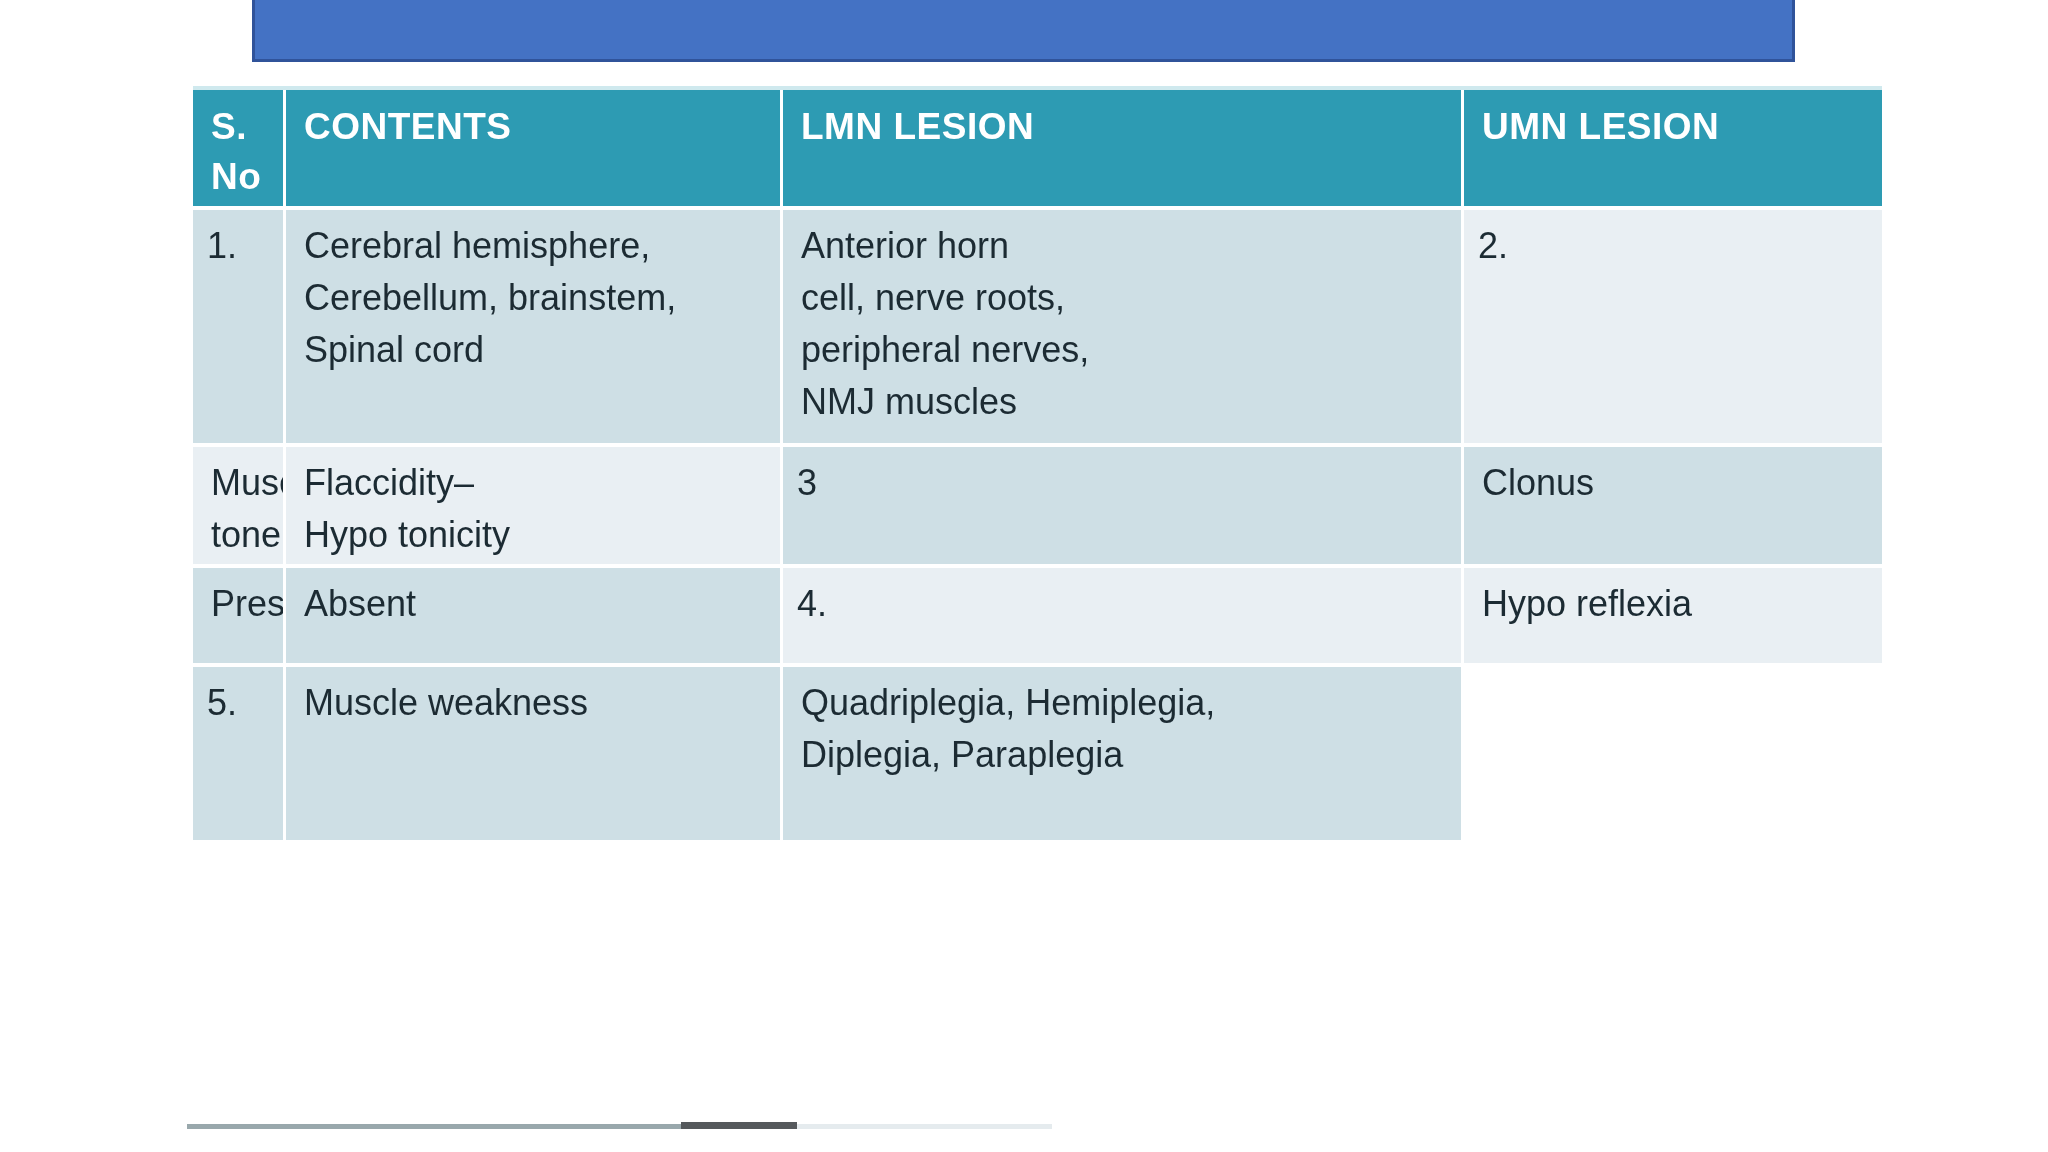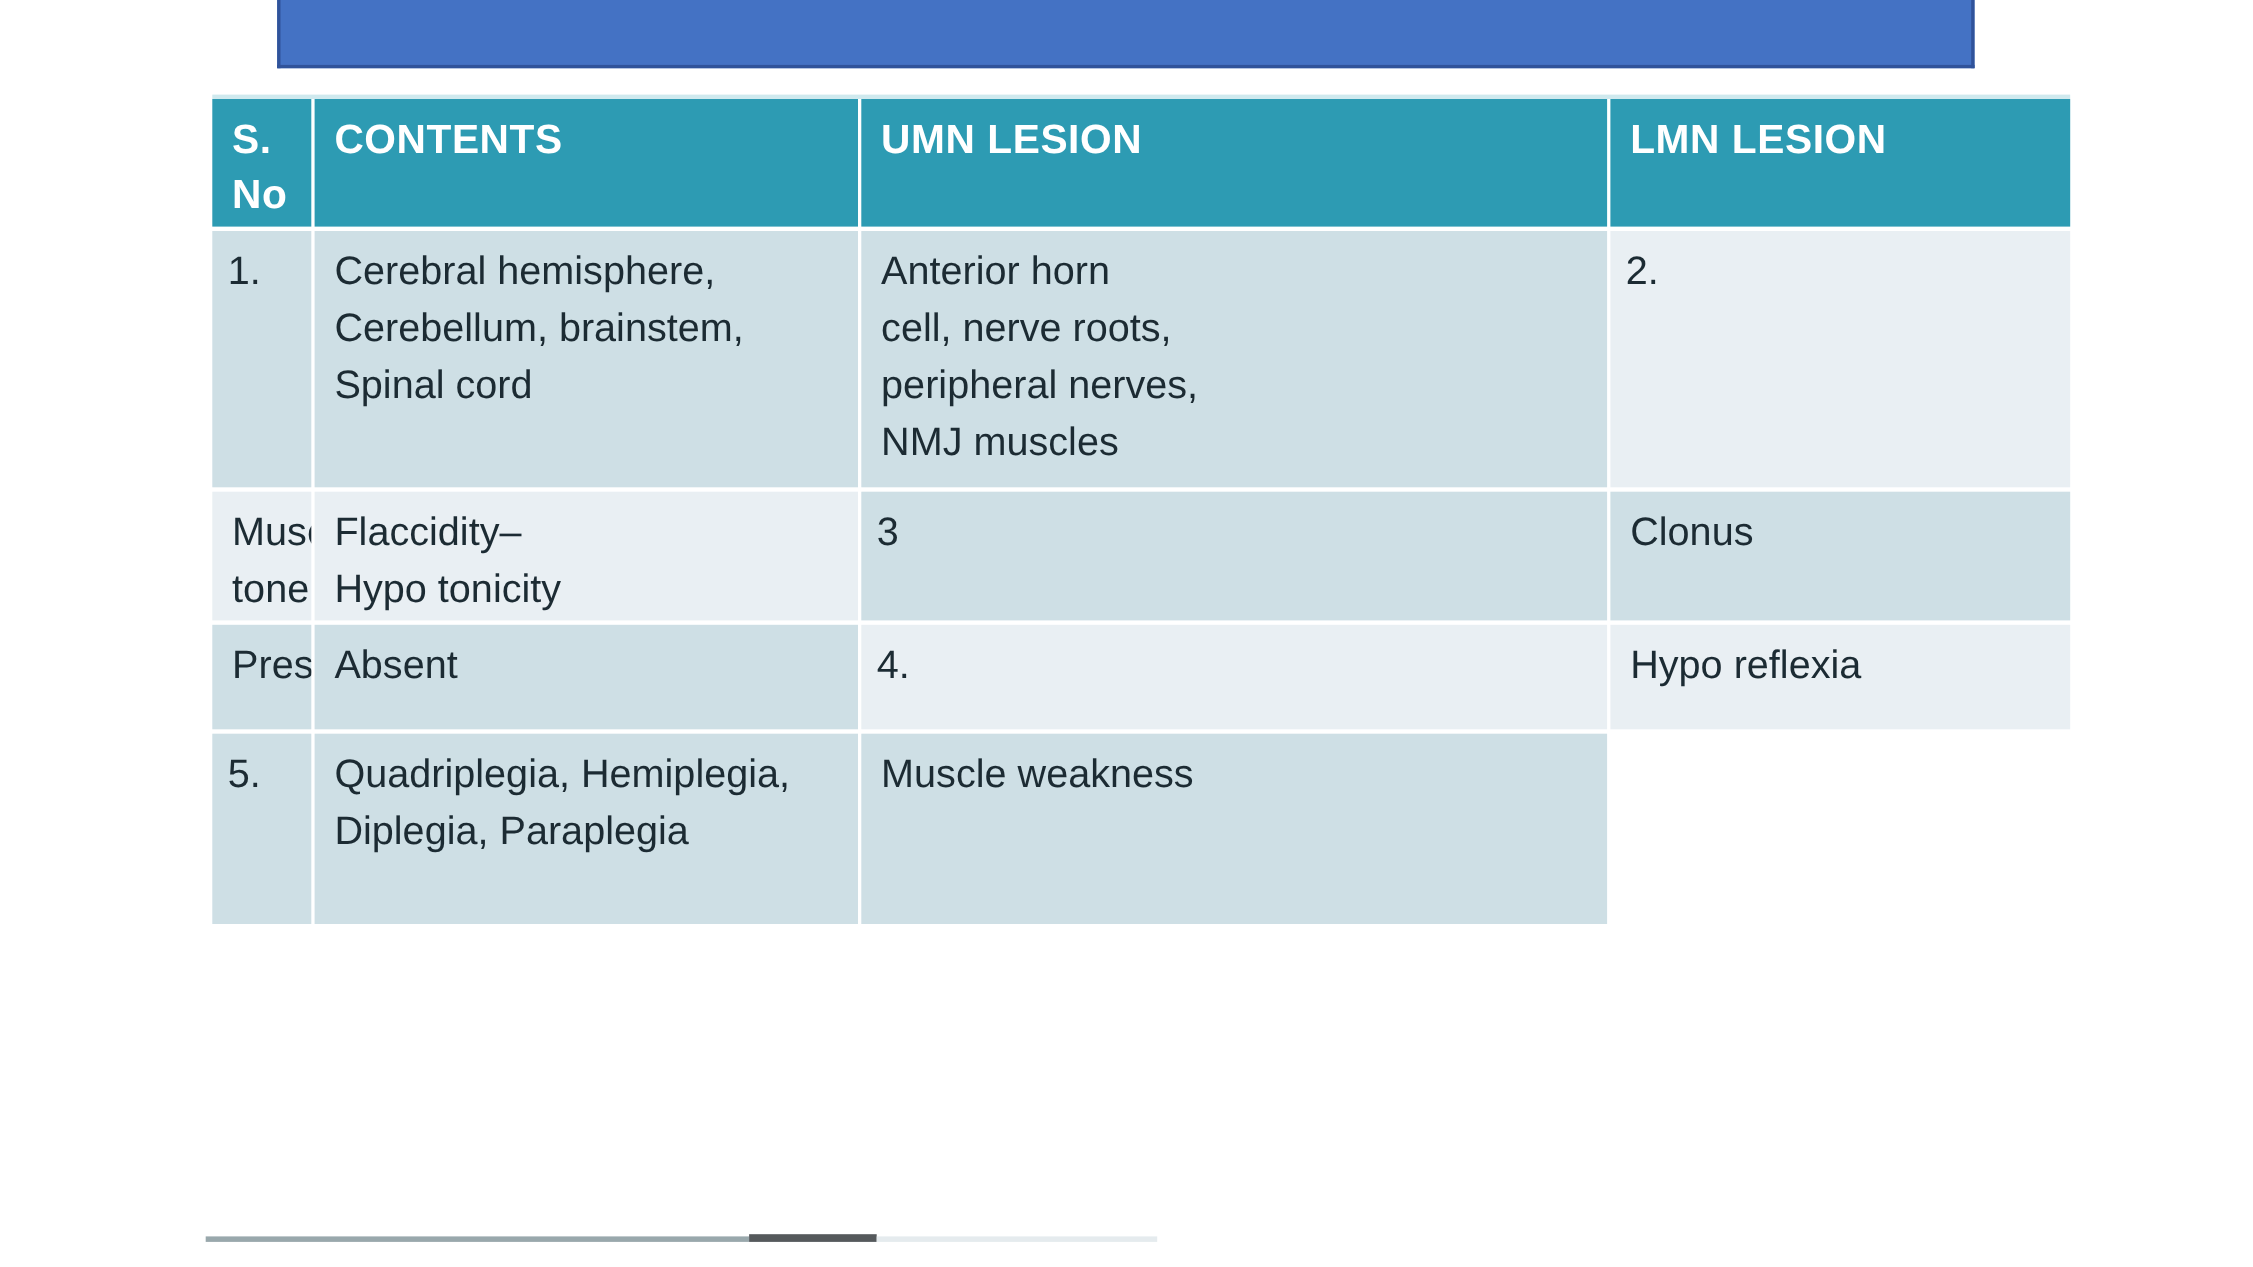--- a/index.html
+++ b/index.html
@@ -104,22 +104,22 @@
 
   <div class="banner"></div>
 
   <div class="table-topline"></div>
 
   <div class="lesion-table">
 
     <div class="cell head">S.
 No</div>
     <div class="cell head">CONTENTS</div>
+    <div class="cell head">LMN LESION</div>
     <div class="cell head">UMN LESION</div>
-    <div class="cell head">LMN LESION</div>
 
     <div class="cell num row-dark">1.</div>
     <div class="cell row-dark">Cerebral hemisphere,
 Cerebellum, brainstem,
 Spinal cord</div>
     <div class="cell row-dark">Anterior horn
 cell, nerve roots,
 peripheral nerves,
 NMJ muscles</div>
 
@@ -132,23 +132,23 @@
     <div class="cell row-dark">Clonus</div>
     <div class="cell row-dark">Present</div>
     <div class="cell row-dark">Absent</div>
 
     <div class="cell num row-light">4.</div>
     <div class="cell row-light">Hypo reflexia
 
 Absent</div>
 
     <div class="cell num row-dark">5.</div>
+    <div class="cell row-dark">Muscle weakness</div>
     <div class="cell row-dark">Quadriplegia, Hemiplegia,
 Diplegia, Paraplegia</div>
-    <div class="cell row-dark">Muscle weakness</div>
 
   </div>
 
   <div class="bottom-line-a"></div>
   <div class="bottom-line-b"></div>
   <div class="bottom-line-c"></div>
 
 </div>
 
 </body></html>

